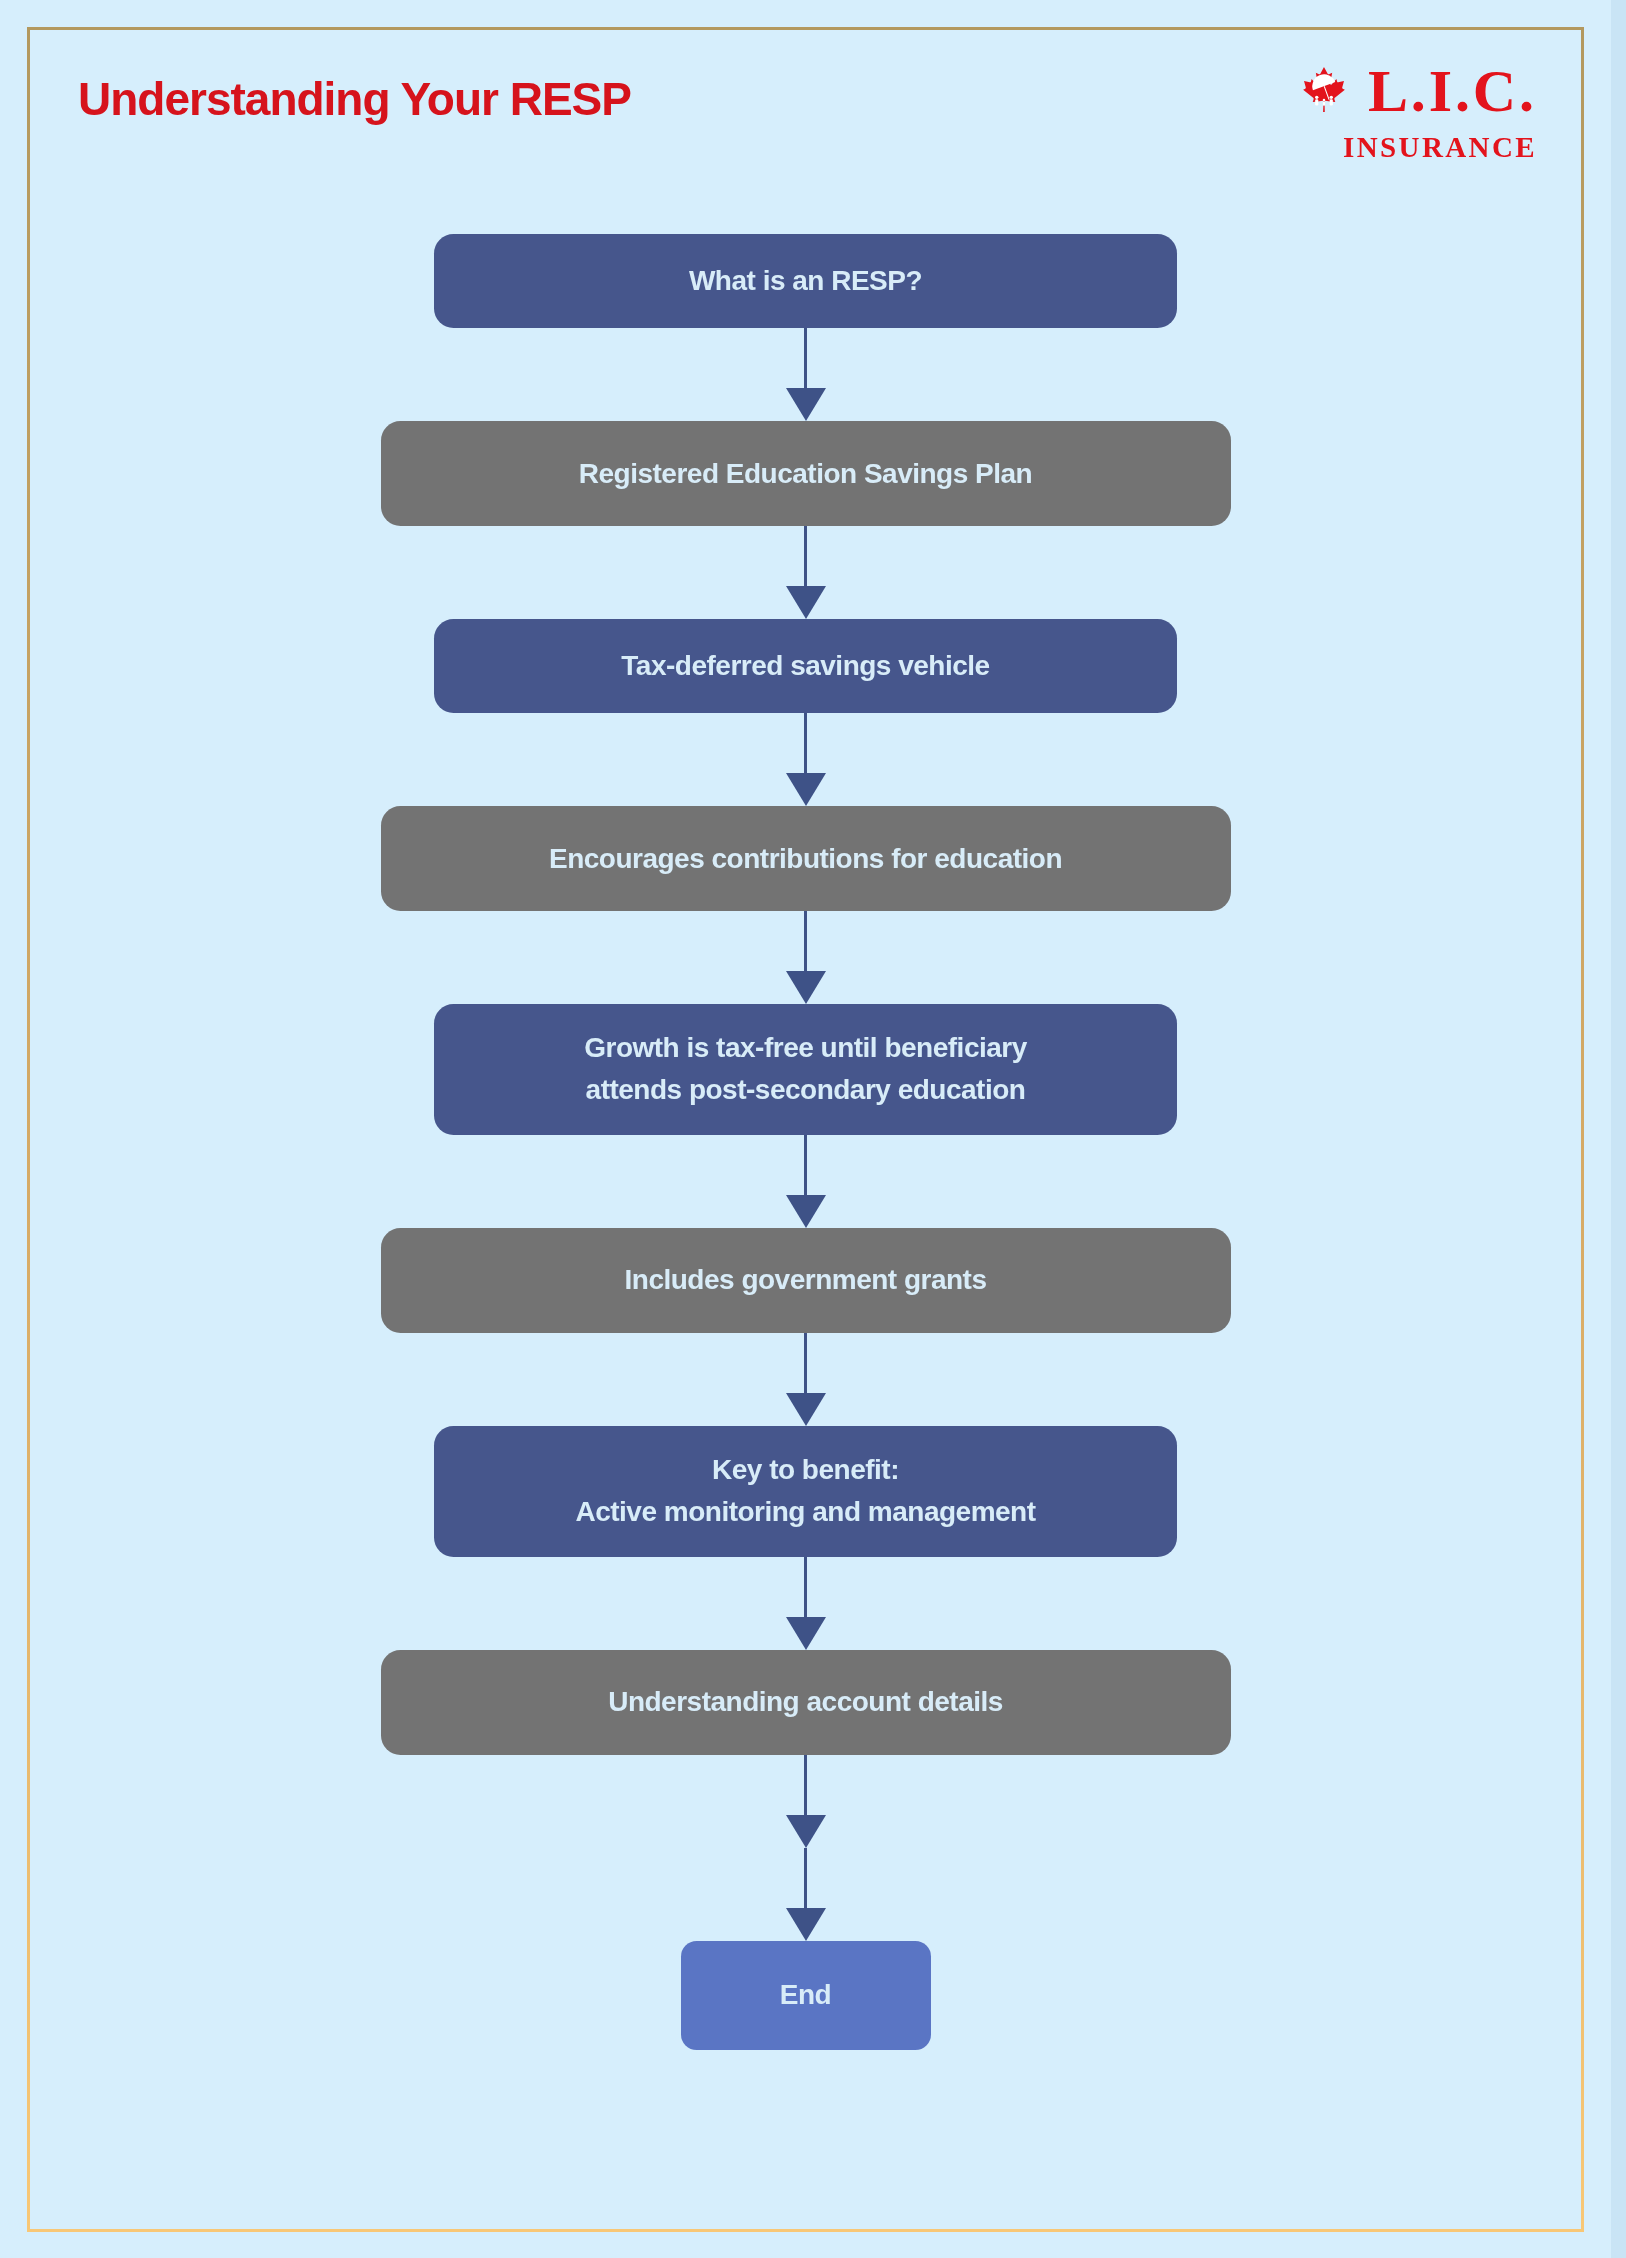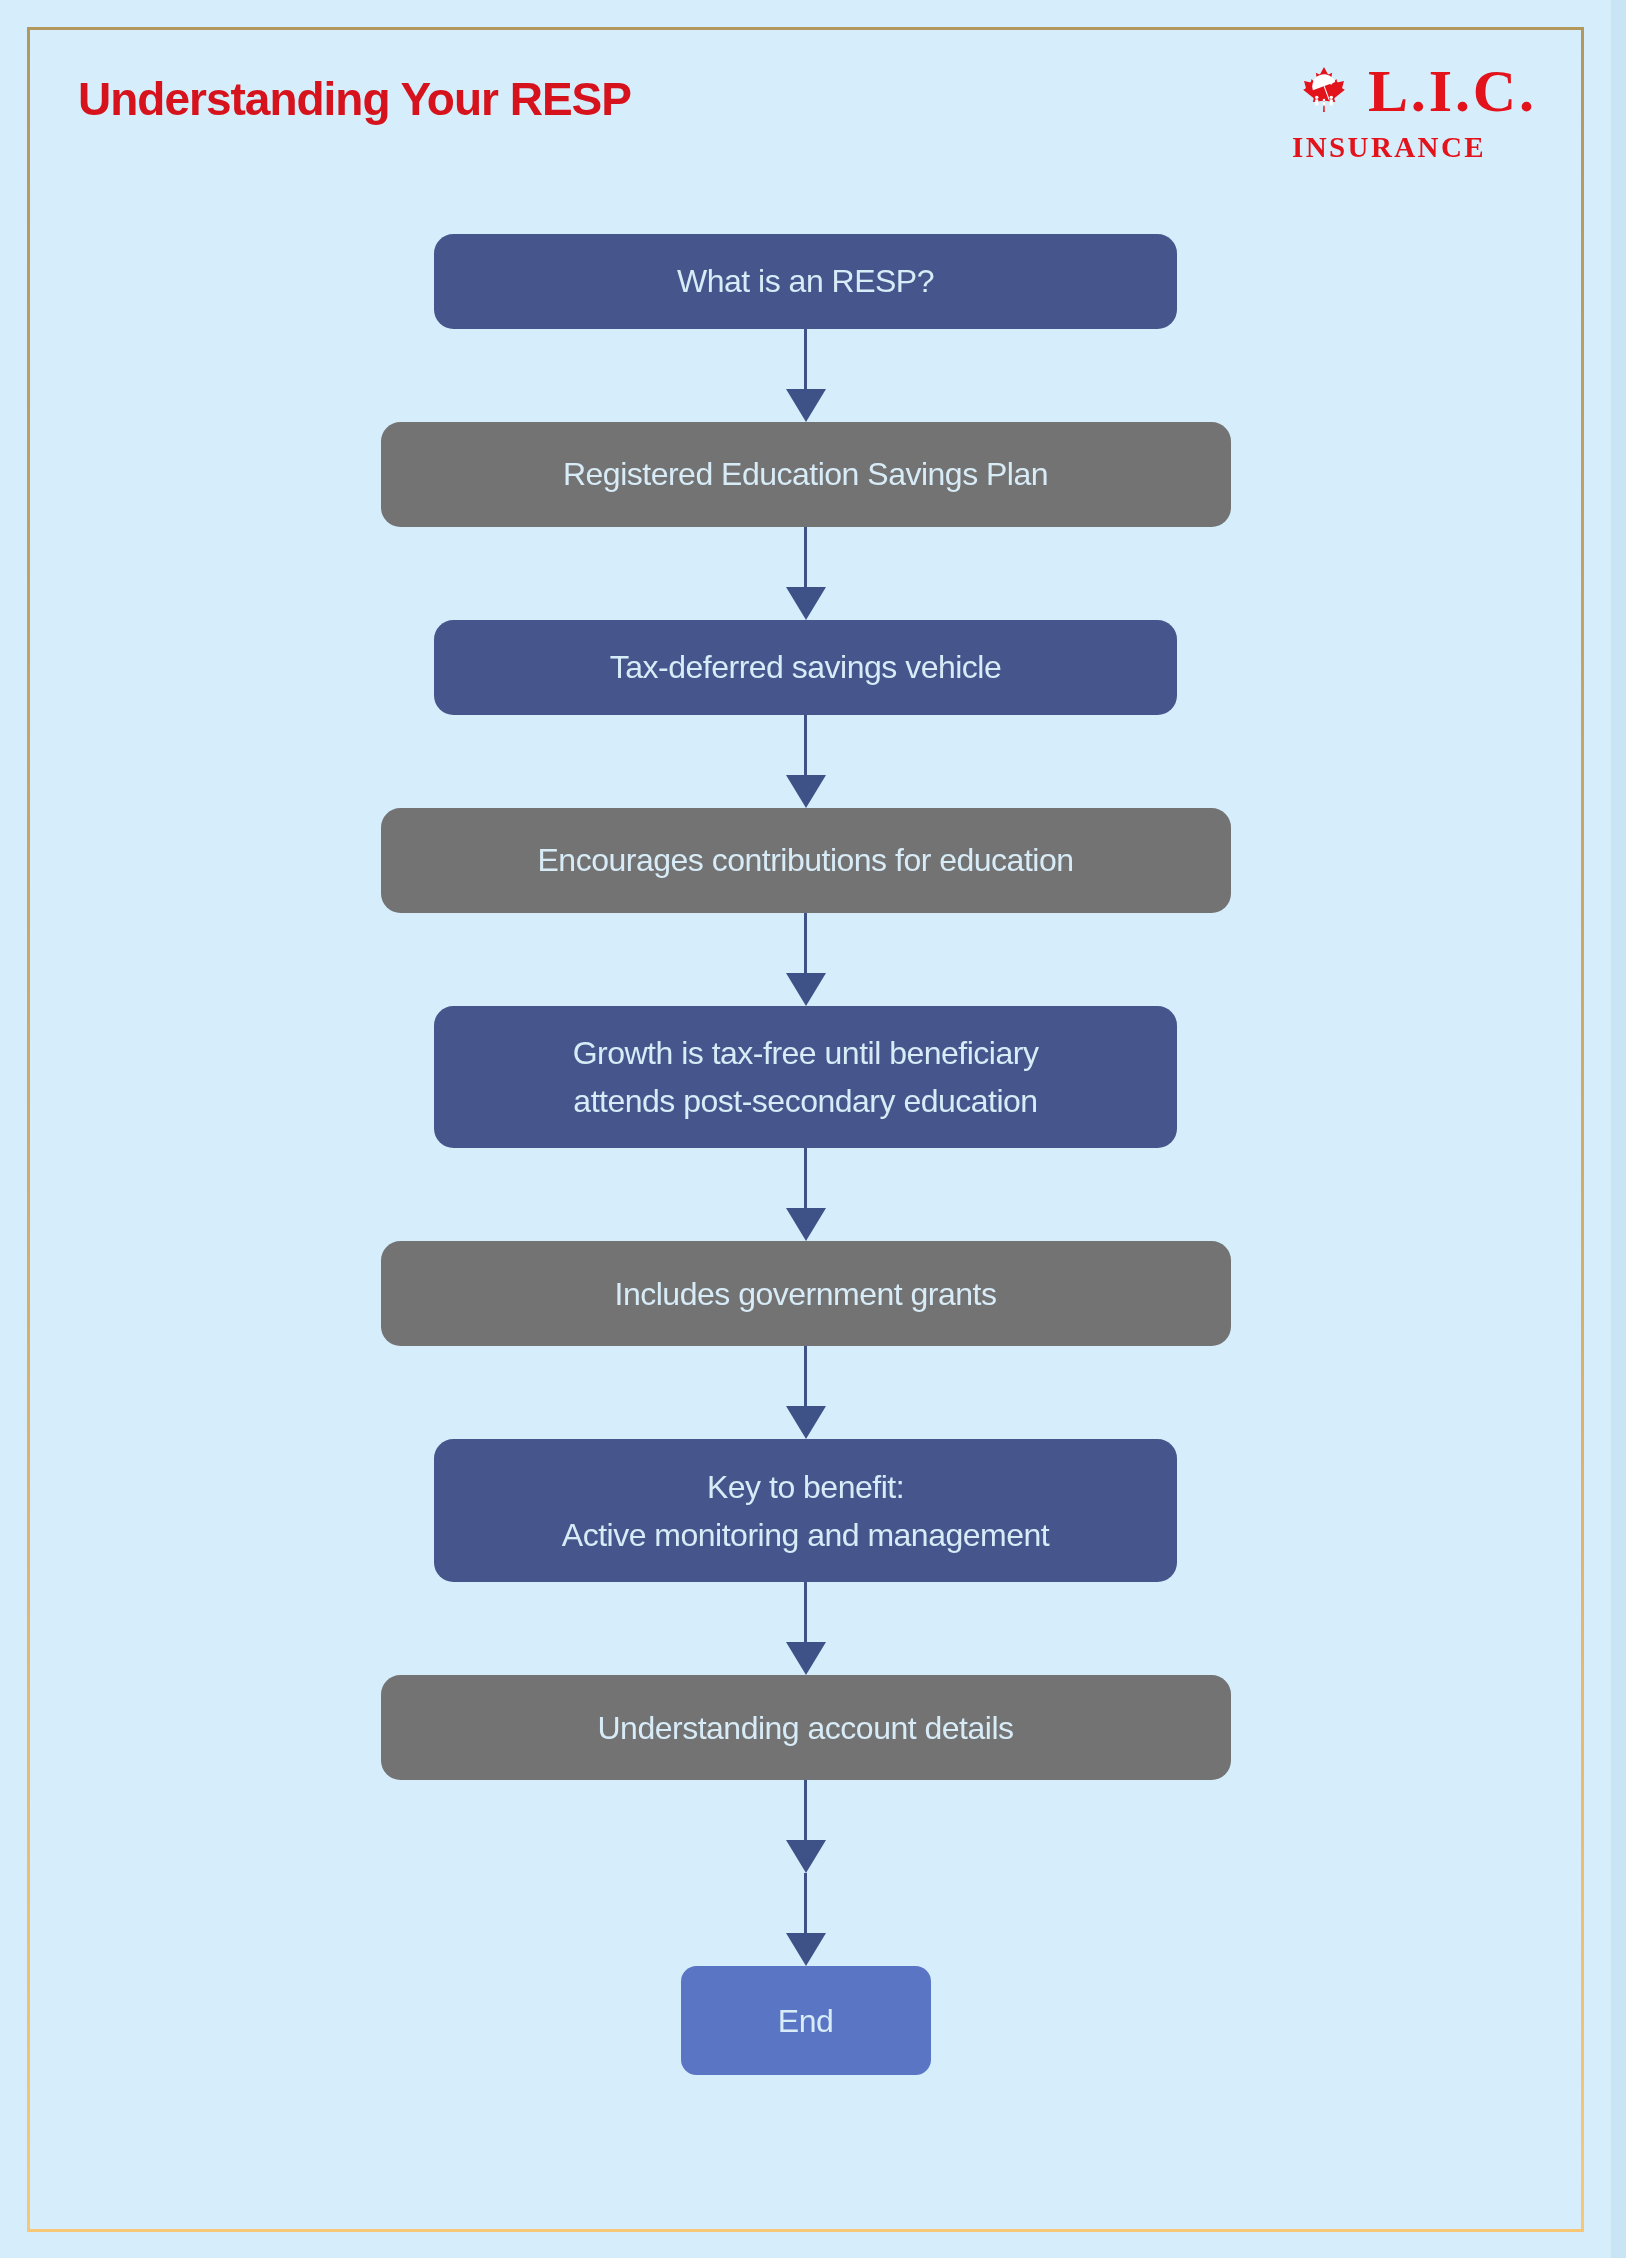--- a/index.html
+++ b/index.html
@@ -34,33 +34,33 @@
     gap:8px;
   }
   .logo .leaf { grid-column:1; grid-row:1; margin-right:3.9px; margin-top:2px; }
   .logo .lic {
     grid-column:2; grid-row:1;
     font-size:60px; font-weight:bold; letter-spacing:2.9px; line-height:1;
   }
   .logo .insurance {
     grid-column:1 / span 2; grid-row:2;
     font-size:29px; font-weight:bold; letter-spacing:2.4px;
-    text-align:left; margin-top:2px; line-height:1;
+    text-align:right; margin-top:2px; line-height:1;
   }
   
   .flow {
     position:absolute; top:234px; left:0; right:0;
     display:flex; flex-direction:column; align-items:center;
   }
   .node {
     display:flex; align-items:center; justify-content:center;
     text-align:center;
     border-radius:19.5px;
     color:#d8ecf8;
-    font-size:32px; font-weight:normal; letter-spacing:-0.5px;
+    font-size:28px; font-weight:bold; letter-spacing:-0.5px;
     line-height:1.5;
     white-space:pre-line;
     padding:23.4px 23.4px;
   }
   .node.dark  { width:743px; min-height:94px;  background:#46568c; }
   .node.light { width:850px; min-height:105px; background:#737373; }
   .node.end   { width:250px; min-height:109px; background:#5a75c4; border-radius:15.6px; }
   .connector {
     height:93px; width:43px;
     display:flex; flex-direction:column; align-items:center;

